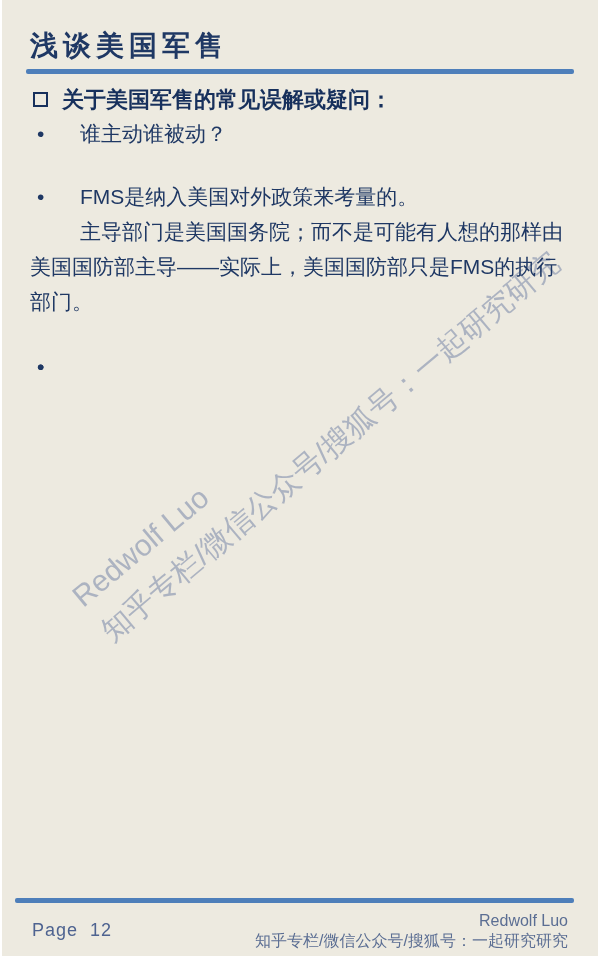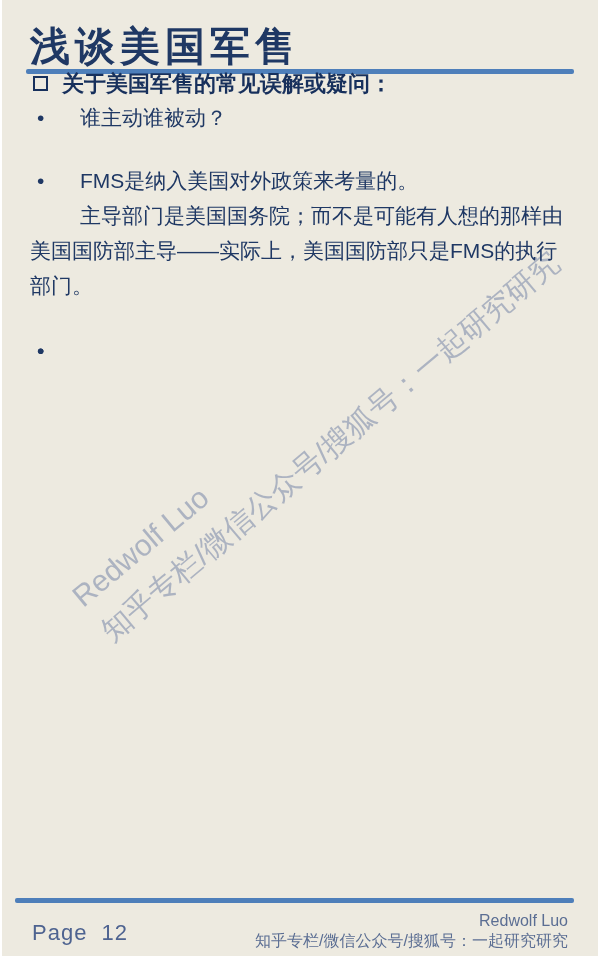--- a/index.html
+++ b/index.html
@@ -9,56 +9,56 @@
     font-family:"Liberation Sans",sans-serif;
   }
   .slide{
     position:absolute;left:2px;top:0;right:4px;bottom:6px;
     background:#EDEAE0;
   }
   
   .title{
     position:absolute;left:28px;top:26px;
     font-family:"DejaVu Serif",serif;
-    font-weight:bold;font-size:40px;line-height:40px;
+    font-weight:bold;font-size:28px;line-height:40px;
     letter-spacing:5px;color:#1F3864;white-space:nowrap;
   }
   .rule{position:absolute;height:5px;background:#4E7FBA;border-radius:2px;}
   .rule-top{left:24px;top:69px;width:548px;}
   .rule-bottom{left:13px;top:898px;width:559px;}
   
   .watermark{
     position:absolute;left:60px;top:583px;z-index:1;
     transform:rotate(-40deg);transform-origin:0 0;
     color:rgba(125,140,170,0.58);
     font-size:30px;line-height:45px;white-space:nowrap;
     pointer-events:none;
   }
   
   .content{
-    position:absolute;left:28px;top:68px;width:548px;z-index:2;
+    position:absolute;left:28px;top:84px;width:548px;z-index:2;
     color:#1F3864;font-size:21px;
   }
   .h{
     position:relative;padding-left:32px;
     font-weight:bold;font-size:22px;line-height:32px;color:#17305C;
   }
   .sq{
     position:absolute;left:3px;top:8px;width:11px;height:11px;
     border:2.5px solid #17305C;background:transparent;display:inline-block;
   }
   .li{position:relative;padding-left:50px;line-height:35px;}
   .dot{position:absolute;left:7px;top:0;line-height:35px;}
   .para{line-height:35px;text-indent:50px;}
   .gap1{height:28px;}
   .gap2{height:30px;}
   
   .page-label{
     position:absolute;left:30px;top:920px;z-index:2;
-    font-size:22px;color:#4E6390;letter-spacing:1px;white-space:pre;
+    font-size:18px;color:#4E6390;letter-spacing:1px;white-space:pre;
   }
   .footer-right{
     position:absolute;right:30px;top:911px;z-index:2;
     text-align:right;font-size:16px;line-height:20px;color:#5B6E93;
   }
 </style>
 </head>
 <body>
 
 <div class="slide">

